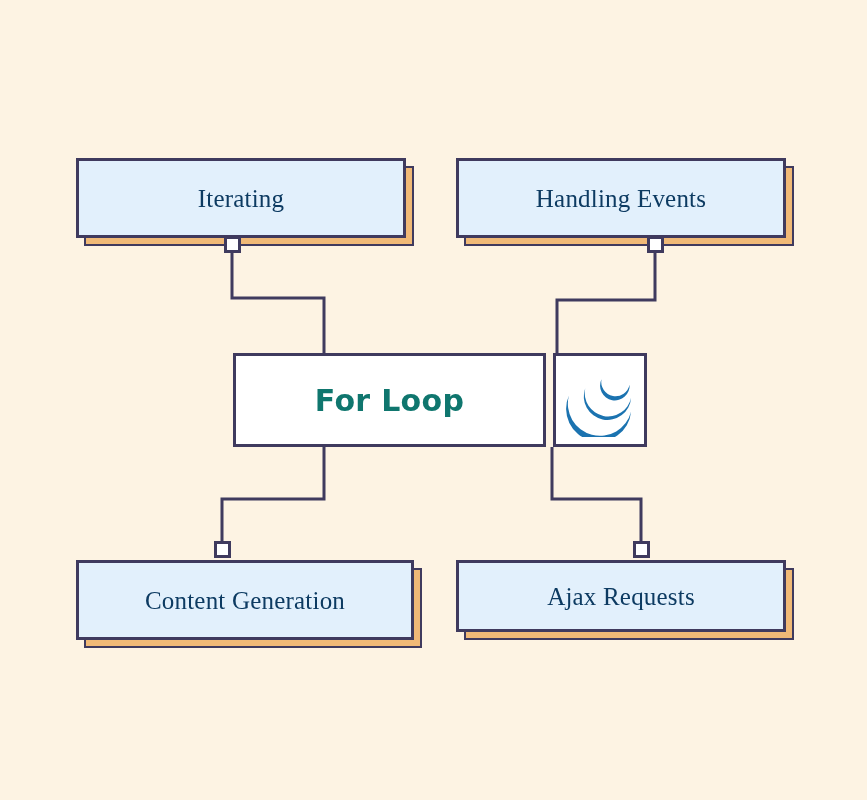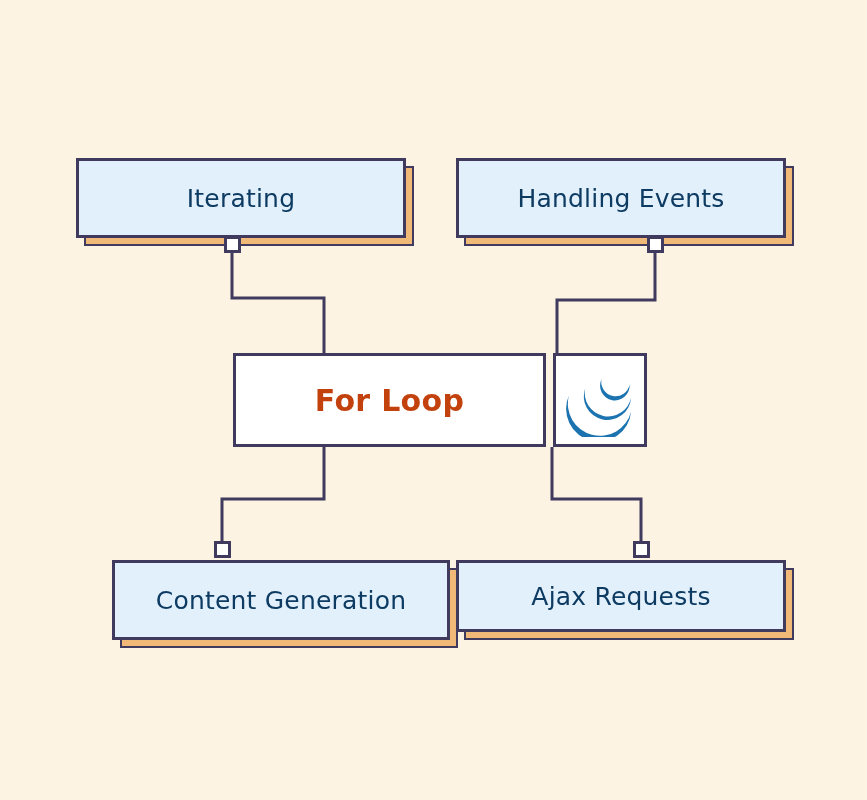--- a/index.html
+++ b/index.html
@@ -59,37 +59,38 @@
     display: flex;
     align-items: center;
     justify-content: center;
   }
   .node .label {
     color: #0d3b62;
     font-size: 25px;
     line-height: 1;
     letter-spacing: 0.2px;
     white-space: nowrap;
+    font-family: Liberation Serif, serif;
   }
   
   #center-node {
     position: absolute;
     left: 233px;
     top: 353px;
     width: 313px;
     height: 94px;
     background: #ffffff;
     border: 3px solid #3f3a5e;
     box-sizing: border-box;
     display: flex;
     align-items: center;
     justify-content: center;
   }
   #center-node .label {
-    color: #c2410c;
+    color: #0f766e;
     font-size: 30px;
     font-weight: bold;
     letter-spacing: 0.3px;
     white-space: nowrap;
   }
   
   #logo-node {
     position: absolute;
     left: 553px;
     top: 353px;
@@ -138,21 +139,21 @@
     </div>
   </div>
 
   <div class="node" id="node-handling-events" style="left:456px; top:158px; width:330px; height:80px;border-radius:14px;">
     <div class="shadow"></div>
     <div class="face">
       <span class="label">Handling Events</span>
     </div>
   </div>
 
-  <div class="node" id="node-content-generation" style="left:76px; top:560px; width:338px; height:80px;margin-left:36px;">
+  <div class="node" id="node-content-generation" style="left:76px; top:560px; width:338px; height:80px;">
     <div class="shadow"></div>
     <div class="face">
       <span class="label">Content Generation</span>
     </div>
   </div>
 
   <div class="node" id="node-ajax-requests" style="left:456px; top:560px; width:330px; height:72px;">
     <div class="shadow"></div>
     <div class="face">
       <span class="label">Ajax Requests</span>

